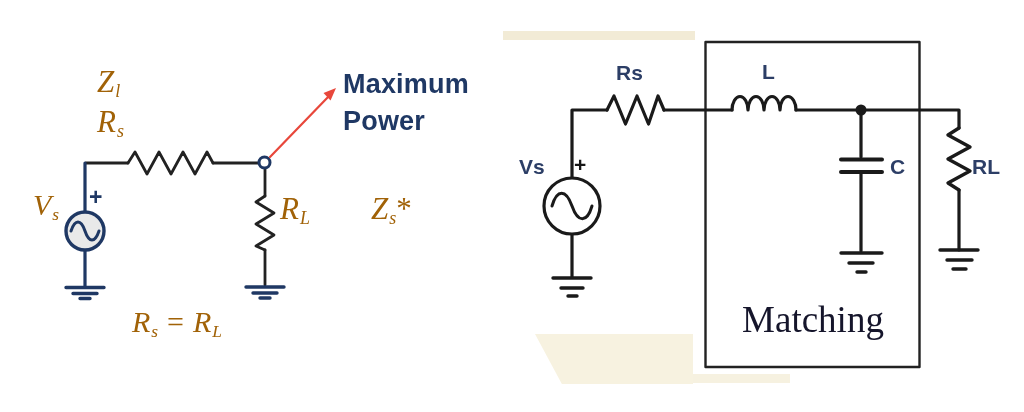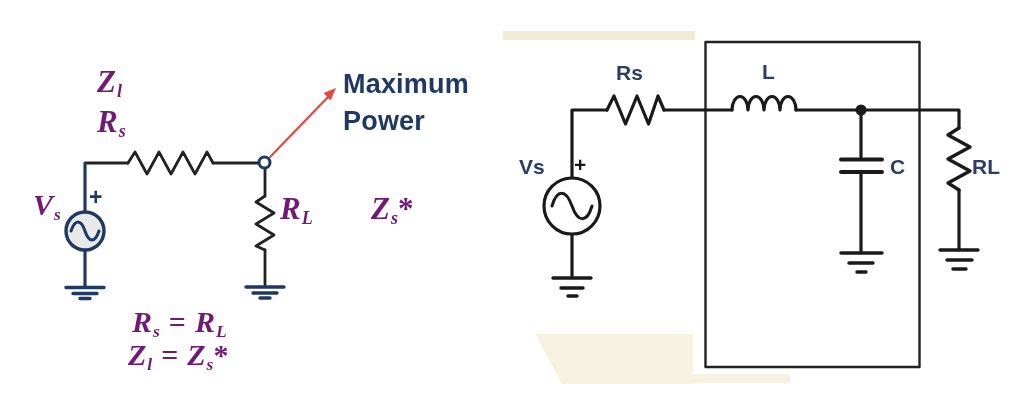--- a/index.html
+++ b/index.html
@@ -9,22 +9,22 @@
   }
   .stage{position:absolute;inset:0;width:1024px;height:412px;}
   .deco{position:absolute;}
   .deco-strip-top{left:503px;top:31px;width:192px;height:9px;background:#f2ebd6;}
   .deco-trapezoid{left:535px;top:334px;width:158px;height:50px;background:#f7f2e0;
     clip-path:polygon(0 0,100% 0,100% 100%,17% 100%);}
   .deco-strip-bottom{left:693px;top:374px;width:97px;height:9px;background:#f6f1e0;}
   svg.circuits{position:absolute;left:0;top:0;}
   .lbl{position:absolute;white-space:nowrap;}
   .math{
-    font-family:"Liberation Serif",serif;font-style:italic;font-weight:700;
-    color:#701a75;font-size:31px;line-height:1;
+    font-family:"Liberation Serif",serif;font-style:italic;font-weight:400;
+    color:#a16207;font-size:31px;line-height:1;
   }
   .math sub{font-size:0.58em;font-style:italic;vertical-align:-0.28em;margin-left:1px;}
   .math .op{font-style:normal;margin:0 9px;}
   .math .suffix{font-style:normal;}
   .eq{font-size:30px;}
   .sans-label{font-weight:700;color:#2c3e66;font-size:21px;line-height:1;}
   .plus-left{font-weight:700;color:#1f3864;font-size:23px;line-height:1;}
   .plus-right{font-weight:700;color:#151515;font-size:21px;line-height:1;}
   .annotation{
     width:152px;white-space:normal;color:#1f3864;font-size:27px;
@@ -101,28 +101,28 @@
   <div class="lbl plus-left" style="left:89px;top:186px;">+</div>
 
   <div class="lbl math" style="left:280px;top:193px;"><span>R</span><sub>L</sub></div>
 
   <div class="lbl math" style="left:327px;top:193px;margin-left:44px;"><span>Z</span><sub>s</sub><span class="suffix">*</span></div>
 
   <div class="lbl math eq" style="left:132px;top:307px;"><span>R</span><sub>s</sub><span class="op">=</span><span>R</span><sub>L</sub><span class="suffix"></span></div>
 
   <div class="lbl annotation" style="left:343px;top:66px;">Maximum Power</div>
 
-  <div class="lbl math eq" style="left:128px;top:340px;"><span>Z</span><sub>l</sub><span class="op">=</span><span>Z</span><sub>s</sub><span class="suffix">*</span></div>
 
   <div class="lbl sans-label" style="left:519px;top:156px;">Vs</div>
 
   <div class="lbl plus-right" style="left:574px;top:154px;">+</div>
 
   <div class="lbl sans-label" style="left:616px;top:62px;">Rs</div>
 
   <div class="lbl sans-label" style="left:762px;top:61px;">L</div>
 
   <div class="lbl sans-label" style="left:890px;top:156px;">C</div>
 
   <div class="lbl sans-label" style="left:972px;top:156px;">RL</div>
 
+  <div class="lbl matching-label" style="left:706px;top:301px;">Matching</div>
 
 </div>
 
 </body></html>

